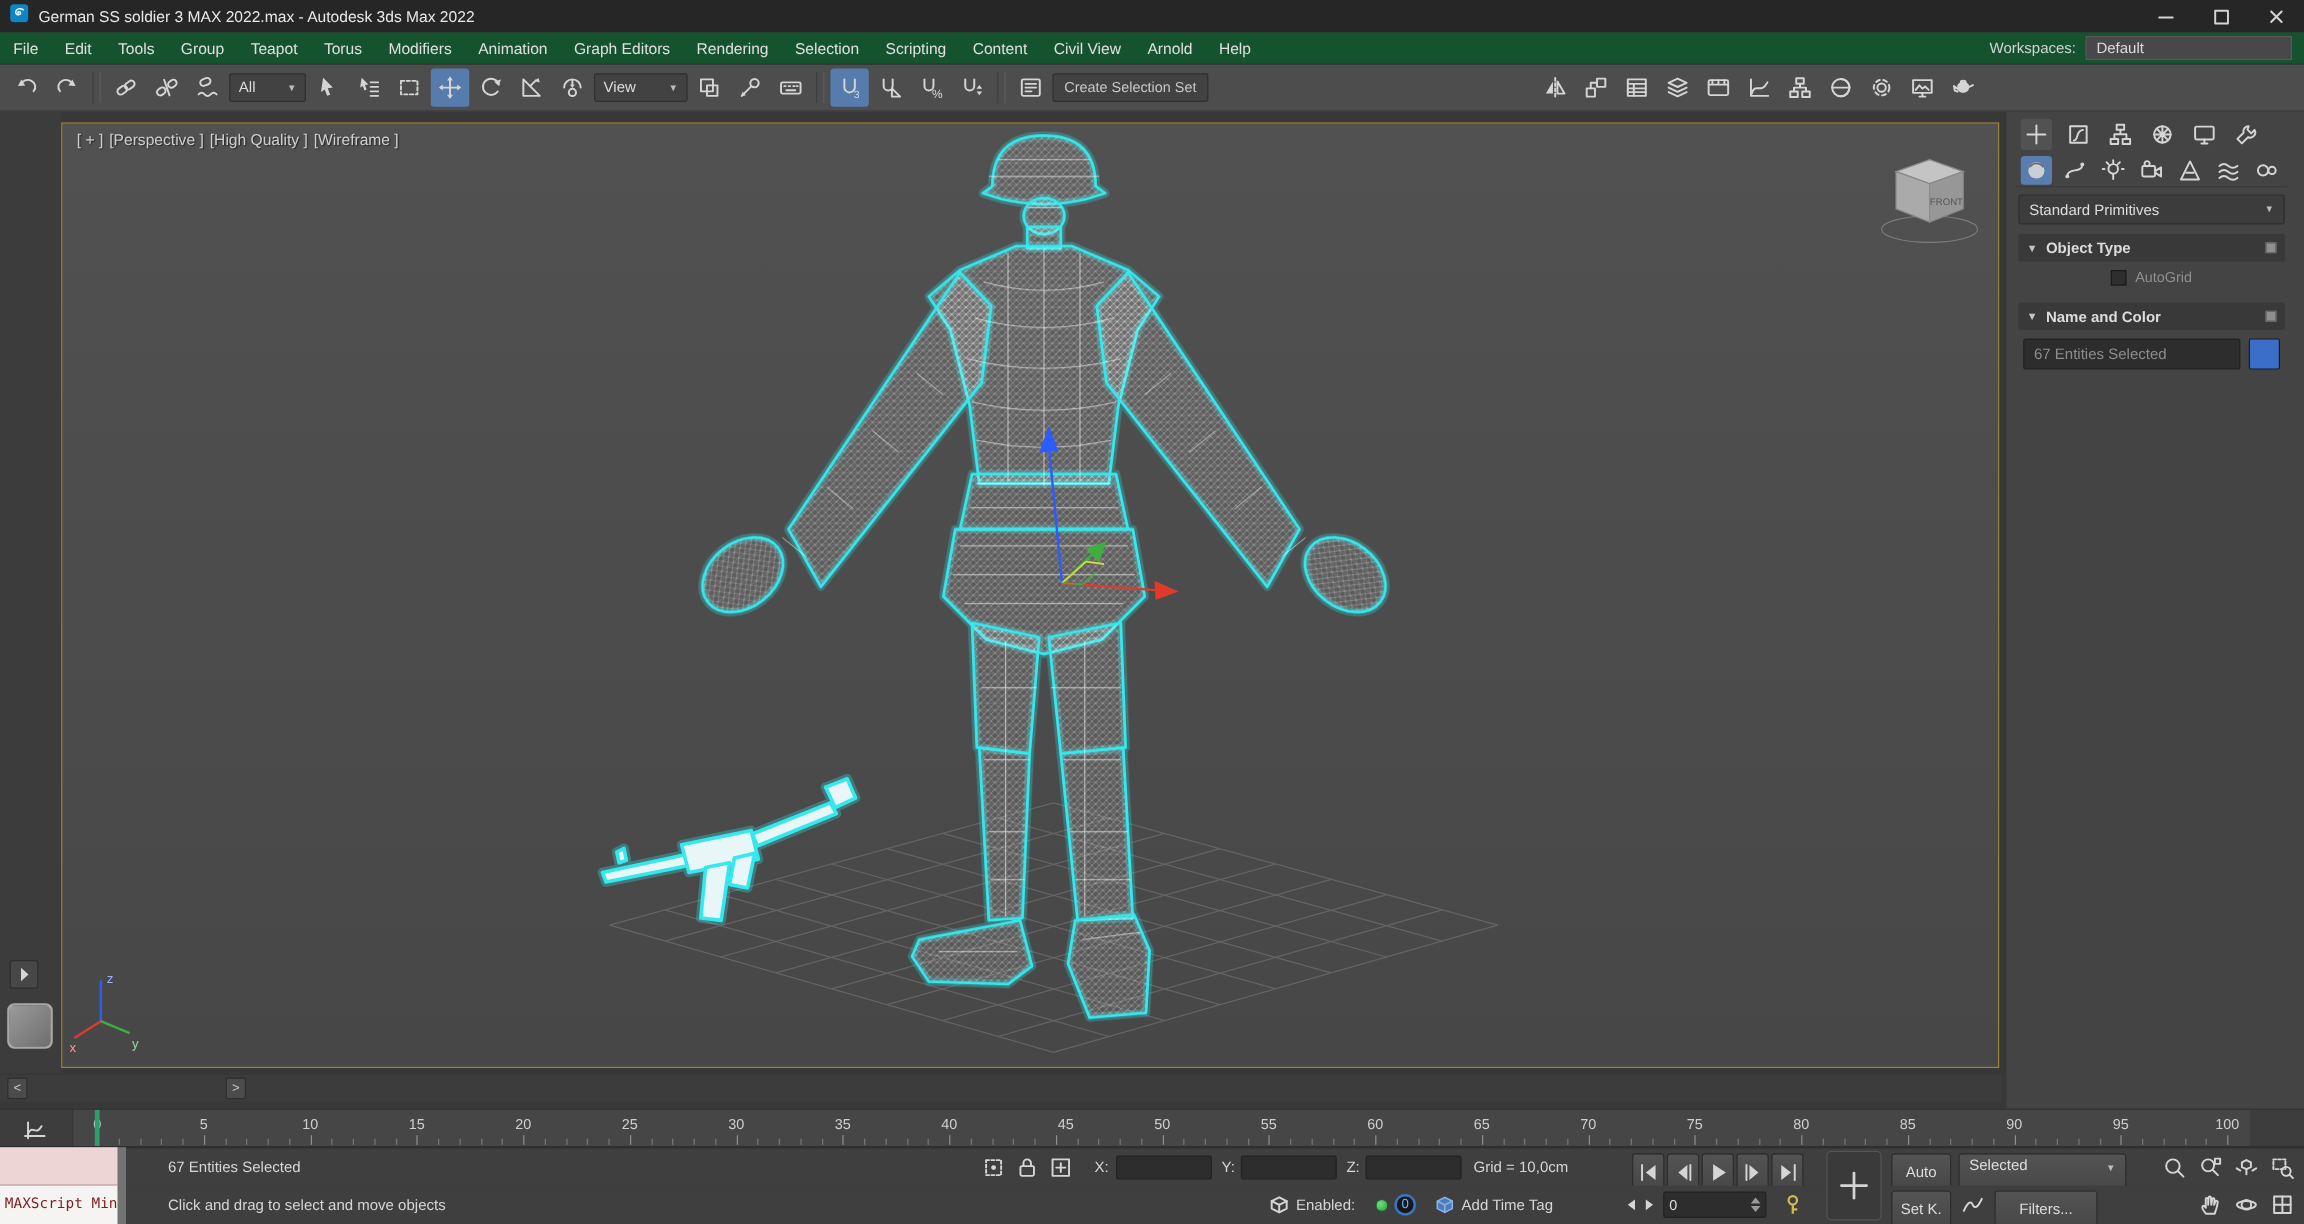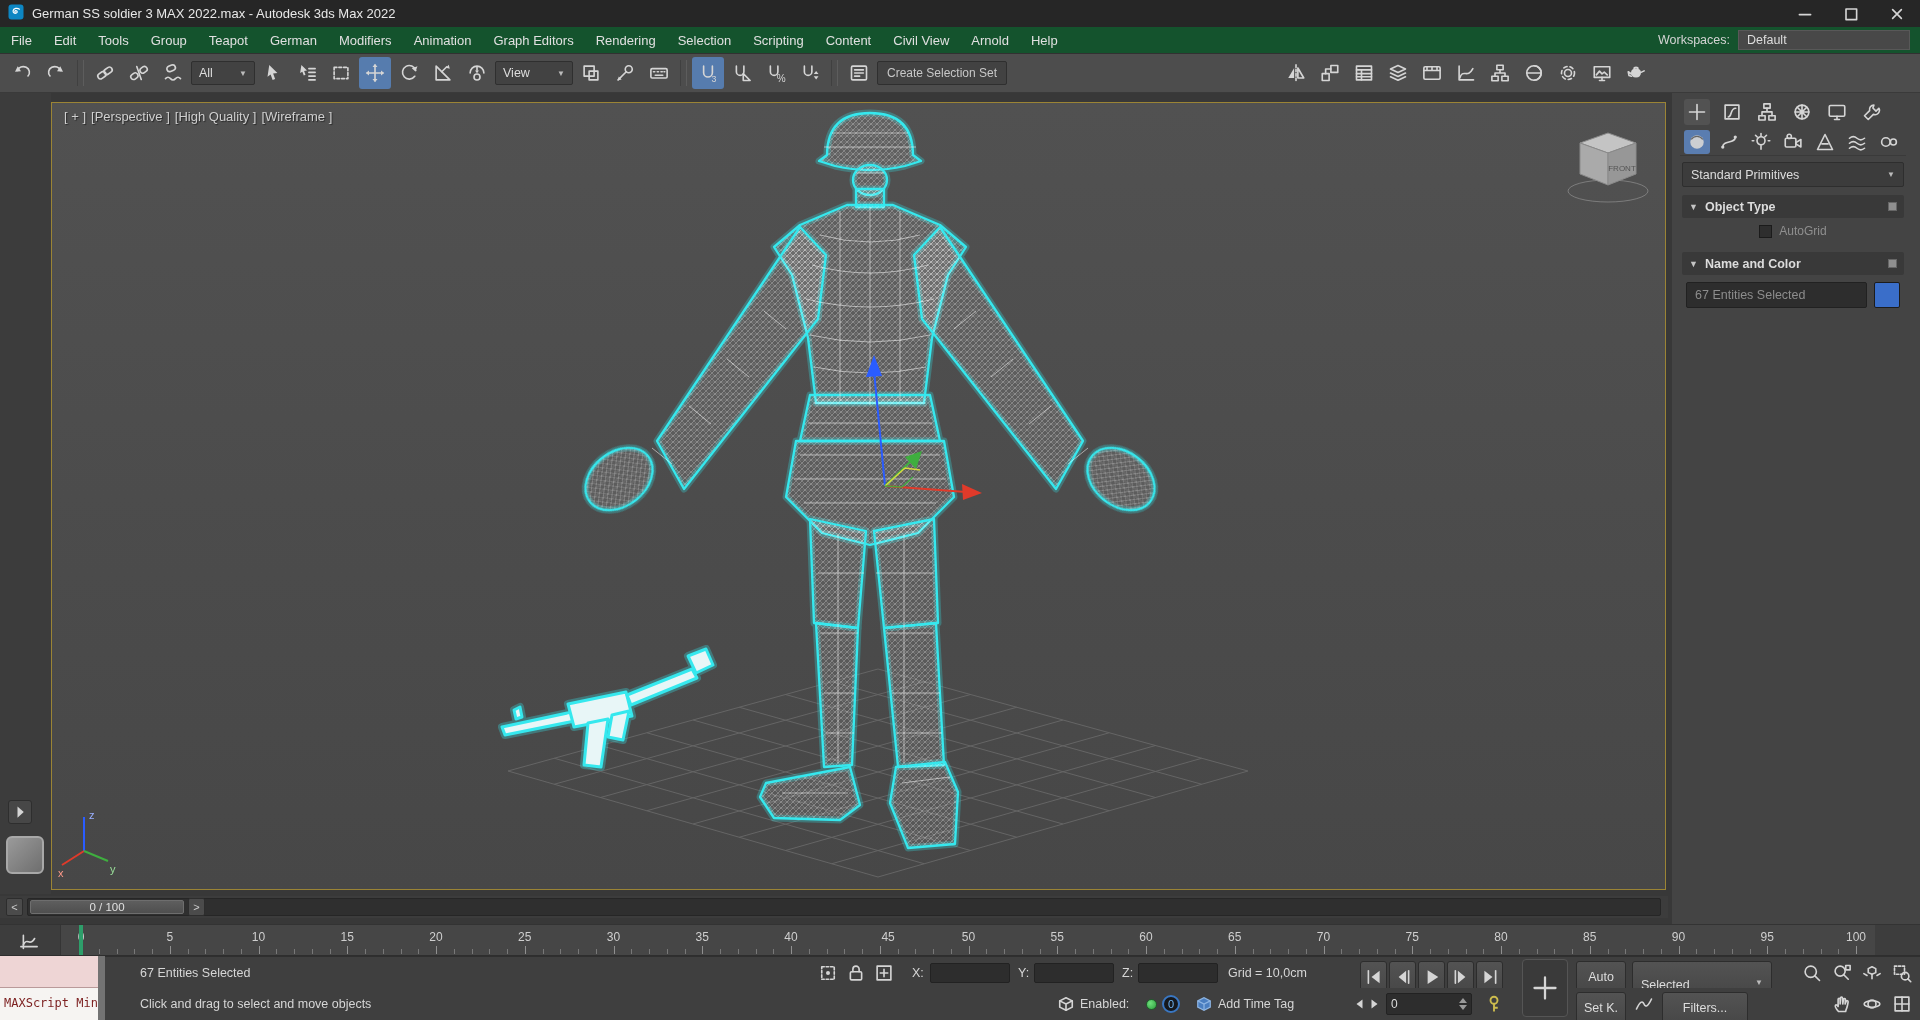--- a/index.html
+++ b/index.html
@@ -69,21 +69,21 @@
 .tick.major{height:8px;background:#909090}
 .tick-label{position:absolute;top:5px;width:30px;text-align:center;font-size:12px;color:#cfcfcf}
 #frame-marker{position:absolute;top:0;width:4px;height:30px;background:#2e9e6a;z-index:2}
 
 #status1{position:absolute;left:0;top:956px;width:1920px;height:32px;background:#3f3f3f;border-top:1px solid #2f2f2f}
 #status2{position:absolute;left:0;top:988px;width:1920px;height:32px;background:#3f3f3f}
 .stext{position:absolute;font-size:12.5px;color:#d6d6d6;line-height:32px;white-space:nowrap}
 .sic{position:absolute;width:24px;height:24px;top:4px;display:flex;align-items:center;justify-content:center}
 .sbtn{position:absolute;top:4px;height:32px;background:linear-gradient(#535353,#474747);border:1px solid #2d2d2d;border-radius:3px;display:flex;align-items:center;justify-content:center;font-size:12.5px;color:#ddd}
 .sfield{position:absolute;top:6px;height:20px;background:#2d2d2d;border:1px solid #222;border-radius:2px;font-size:12px;color:#ccc;display:flex;align-items:center;padding:0 6px}
-.sdd{position:absolute;top:4px;height:28px;background:linear-gradient(#535353,#474747);border:1px solid #2d2d2d;border-radius:3px;display:flex;align-items:flex-start;padding:16px 8px;font-size:12.5px;color:#ddd}
+.sdd{position:absolute;top:4px;height:28px;background:linear-gradient(#535353,#474747);border:1px solid #2d2d2d;border-radius:3px;display:flex;align-items:flex-end;padding:16px 8px;font-size:12.5px;color:#ddd}
 .sdd .arr{margin-left:auto;font-size:8px;color:#bbb}
 #enabled-dot{position:absolute;left:1146px;top:11px;width:11px;height:11px;border-radius:50%;background:radial-gradient(circle at 35% 35%,#6ee07c,#2f9e3e);border:1px solid #1e5e2a}
 #enabled-badge{position:absolute;left:1162px;top:7px;width:18px;height:18px;border-radius:50%;background:#15181d;border:2px solid #3a77c2;color:#6fb3f2;font-size:11px;display:flex;align-items:center;justify-content:center}
 #frame-spinner{position:absolute;left:1386px;top:5px;width:86px;height:22px;background:#2d2d2d;border:1px solid #222;border-radius:2px;display:flex;align-items:center;padding:0 4px;font-size:12px;color:#ddd}
 .spin-col{margin-left:auto;display:flex;flex-direction:column;gap:2px}
 .spin-arrow{width:0;height:0;border-left:4px solid transparent;border-right:4px solid transparent}
 .spin-arrow.up{border-bottom:5px solid #9a9a9a}
 .spin-arrow.down{border-top:5px solid #9a9a9a}
 #setkeys-btn{position:absolute;left:1522px;top:959px;width:46px;height:58px;background:#3a3a3a;border:1px solid #555;border-radius:4px;display:flex;align-items:center;justify-content:center;z-index:5}
 #setkeys-btn svg{width:28px;height:28px}
@@ -119,21 +119,21 @@
       </span>
   </div>
 </div>
 
 <div id="menubar">
   <span class="menu-item">File</span>
   <span class="menu-item">Edit</span>
   <span class="menu-item">Tools</span>
   <span class="menu-item">Group</span>
   <span class="menu-item">Teapot</span>
-  <span class="menu-item">German</span>
+  <span class="menu-item">Torus</span>
   <span class="menu-item">Modifiers</span>
   <span class="menu-item">Animation</span>
   <span class="menu-item">Graph Editors</span>
   <span class="menu-item">Rendering</span>
   <span class="menu-item">Selection</span>
   <span class="menu-item">Scripting</span>
   <span class="menu-item">Content</span>
   <span class="menu-item">Civil View</span>
   <span class="menu-item">Arnold</span>
   <span class="menu-item">Help</span>
@@ -587,23 +587,20 @@
     <span class="ro-pin"></span>
   </div>
   <div class="name-row">
     <div class="name-field">67 Entities Selected</div>
     <div class="swatch"></div>
   </div>
 </div>
 
 <div id="timeline-row">
   <div class="tl-btn" style="left:6px">&lt;</div>
-  <div id="tl-track">
-    <div id="tl-handle">0 / 100</div>
-  </div>
   <div class="tl-btn" style="left:188px">&gt;</div>
 </div>
 
 <div id="ruler-row">
   <div id="minicurve-btn">
       <svg class="ic" viewBox="0 0 16 16">
         <path d="M1.5 12.5h13M3.5 14V3.5" class="s"></path>
         <path d="M3.5 11c3-6.5 5 2 9-5" class="s"></path>
       </svg>
     </div>

